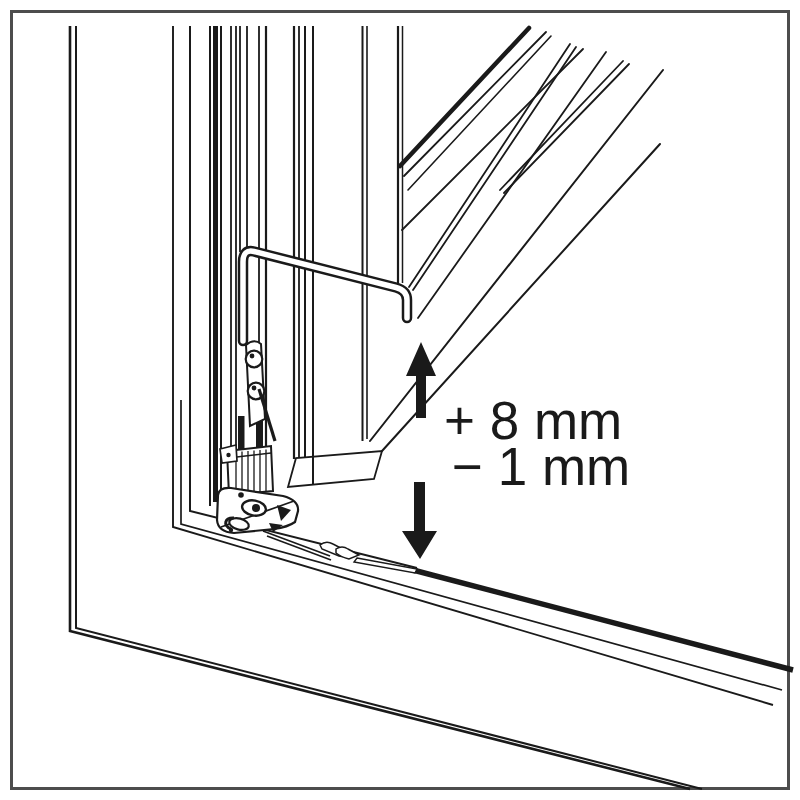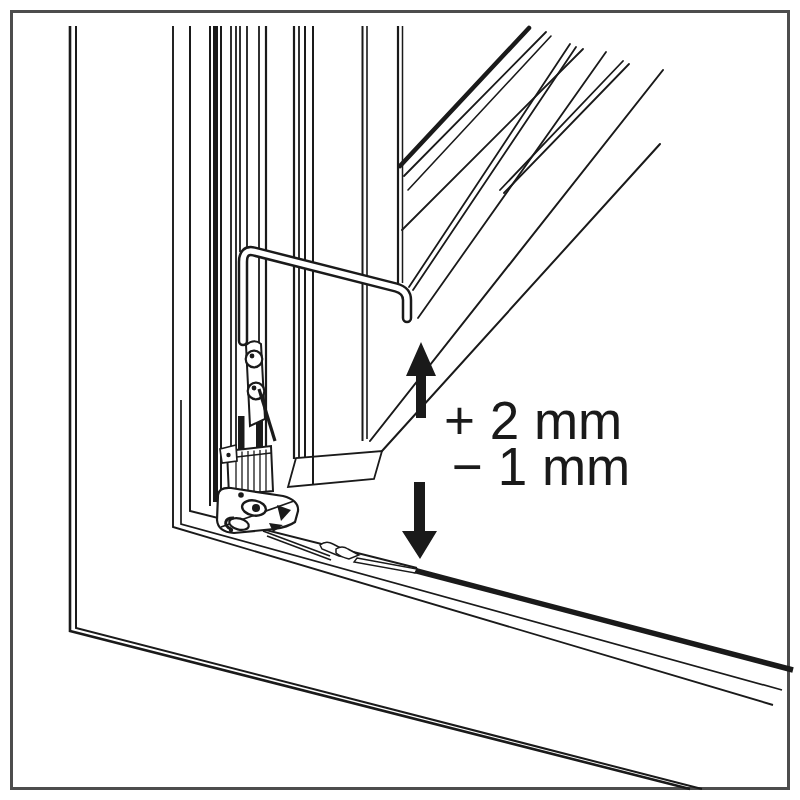--- a/index.html
+++ b/index.html
@@ -119,15 +119,15 @@
     </g>
 
     <g>
       <path d="M416,418 L416,376 L406,376 L421,342 L436,376 L426,376 L426,418 Z" fill="#1a1a1a"></path>
     </g>
     <g>
       <path d="M414,482 L414,531 L402,531 L420,559 L437,531 L425,531 L425,482 Z" fill="#1a1a1a"></path>
     </g>
   </svg>
 
-  <div class="adj-label label-raise">+ 2 mm</div>
+  <div class="adj-label label-raise">+ 8 mm</div>
   <div class="adj-label label-lower">− 1 mm</div>
 </div>
 
 </body></html>

